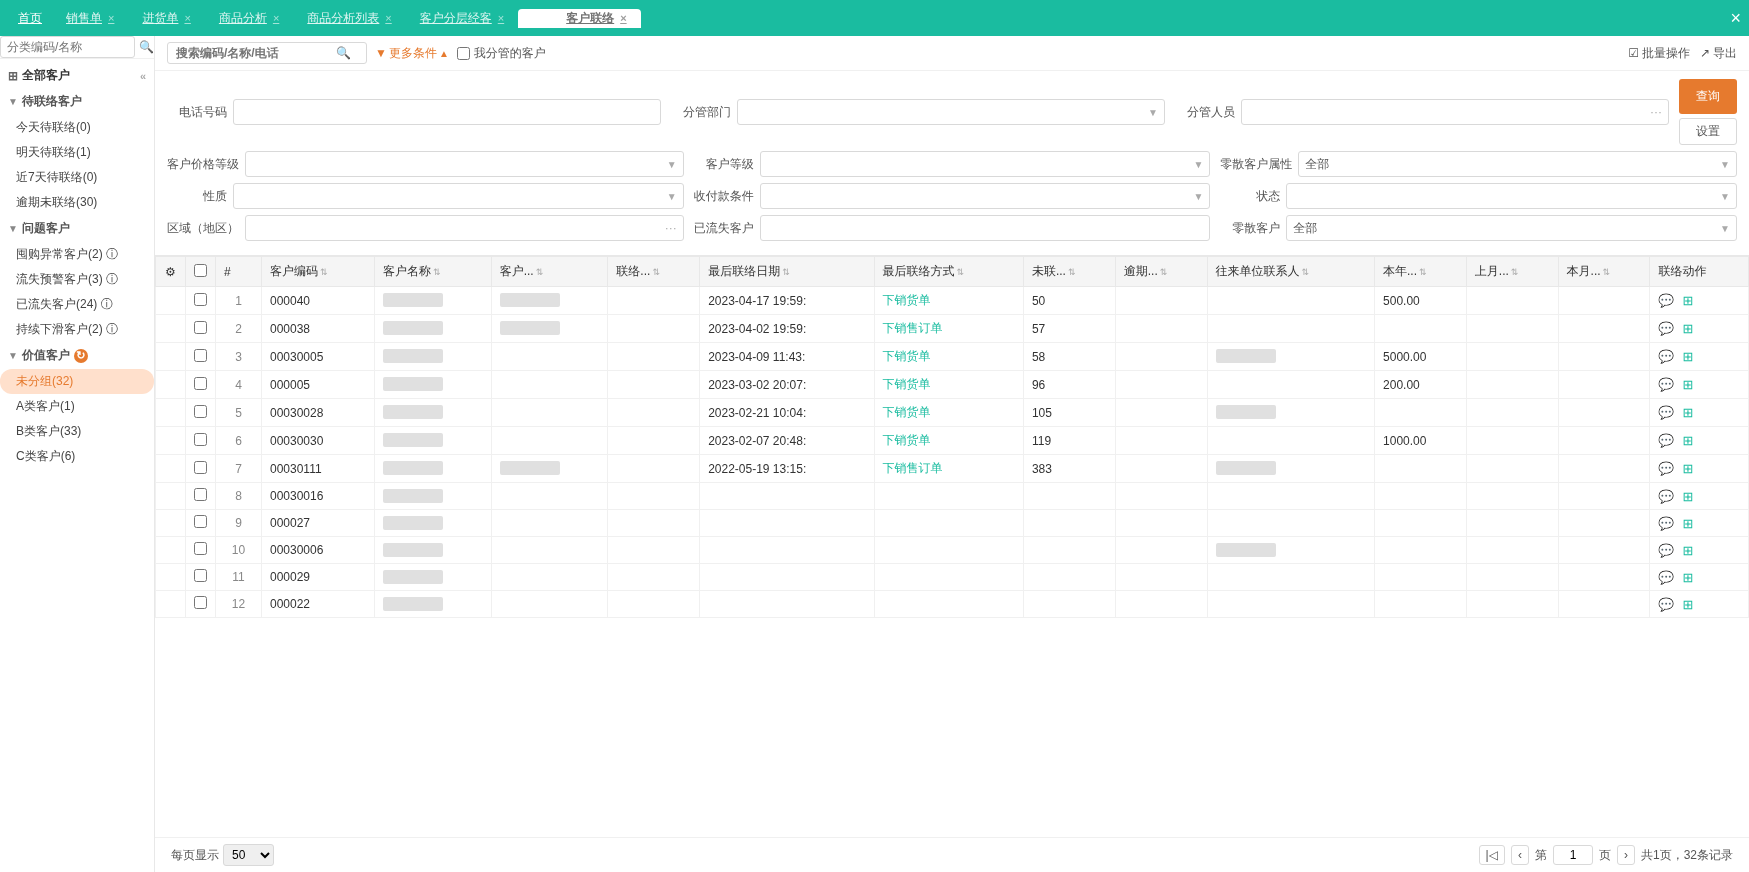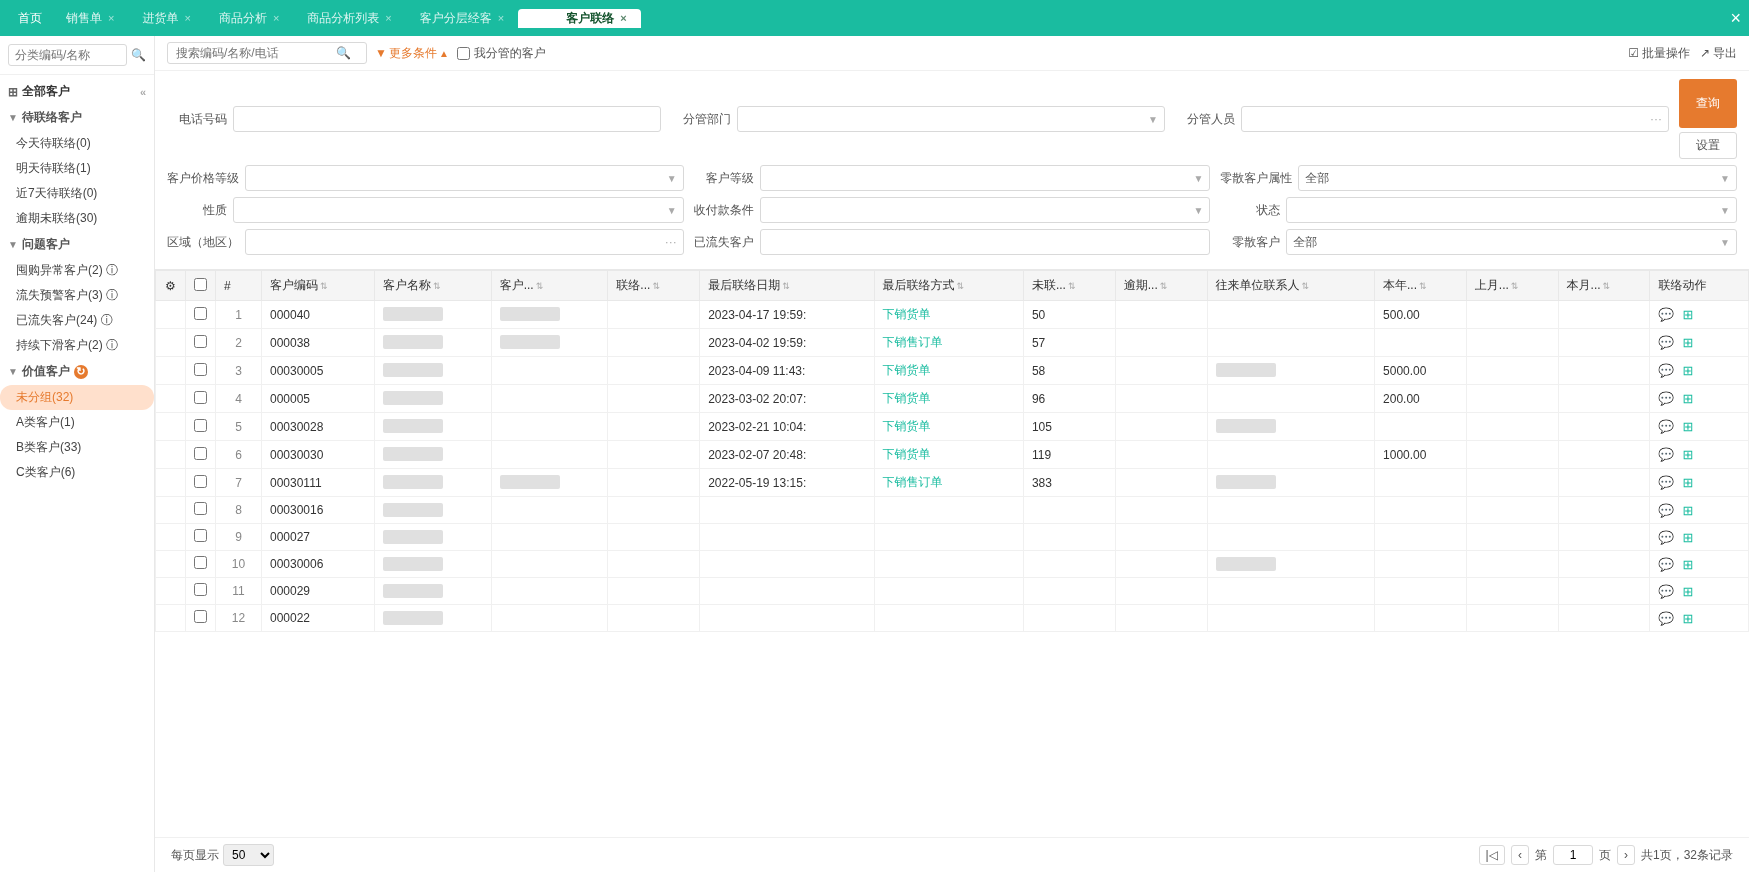--- a/index.html
+++ b/index.html
@@ -15,24 +15,25 @@
     }
     .tab-item {
       display: flex;
       align-items: center;
       padding: 0 14px;
       height: 19px;
       color: rgba(255,255,255,0.85);
       cursor: pointer;
       font-size: 13px;
       white-space: nowrap;
+      text-decoration: underline;
     }
     .tab-item.active {
       background: #fff;
-      color: #14532d;
+      color: #737373;
       border-radius: 4px 4px 0 0;
       font-weight: bold;
       padding-left: 48px;
     }
     .tab-item .tab-close {
       margin-left: 6px;
       font-size: 11px;
       opacity: 0.7;
     }
     .tab-home {
@@ -58,21 +59,20 @@
       width: 155px;
       background: #fff;
       border-right: 1px solid #e8e8e8;
       display: flex;
       flex-direction: column;
       overflow-y: auto;
     }
     .sidebar-search {
       display: flex;
       align-items: center;
-      padding: 8px;
       border-bottom: 1px solid #f0f0f0;
     }
     .sidebar-search input {
       border: 1px solid #d9d9d9;
       border-radius: 3px;
       padding: 3px 6px;
       width: 100%;
       font-size: 12px;
       outline: none;
     }
@@ -145,20 +145,21 @@
       border: 1px solid #d9d9d9;
       border-radius: 3px;
       padding: 3px 8px;
       width: 200px;
     }
     .filter-search-box input {
       border: none;
       outline: none;
       font-size: 12px;
       width: 160px;
+      font-weight: bold;
     }
     .filter-more {
       color: #e67a2e;
       cursor: pointer;
       display: flex;
       align-items: center;
       gap: 2px;
       white-space: nowrap;
     }
     .filter-checkbox {
@@ -232,21 +233,21 @@
       display: flex;
       flex-direction: column;
       gap: 4px;
       margin-left: auto;
     }
     .btn-query {
       background: #e67a2e;
       color: #fff;
       border: none;
       border-radius: 3px;
-      padding: 16px 16px;
+      padding: 9px 16px;
       cursor: pointer;
       font-size: 12px;
     }
     .btn-reset {
       background: #fff;
       color: #555;
       border: 1px solid #d9d9d9;
       border-radius: 3px;
       padding: 4px 16px;
       cursor: pointer;

